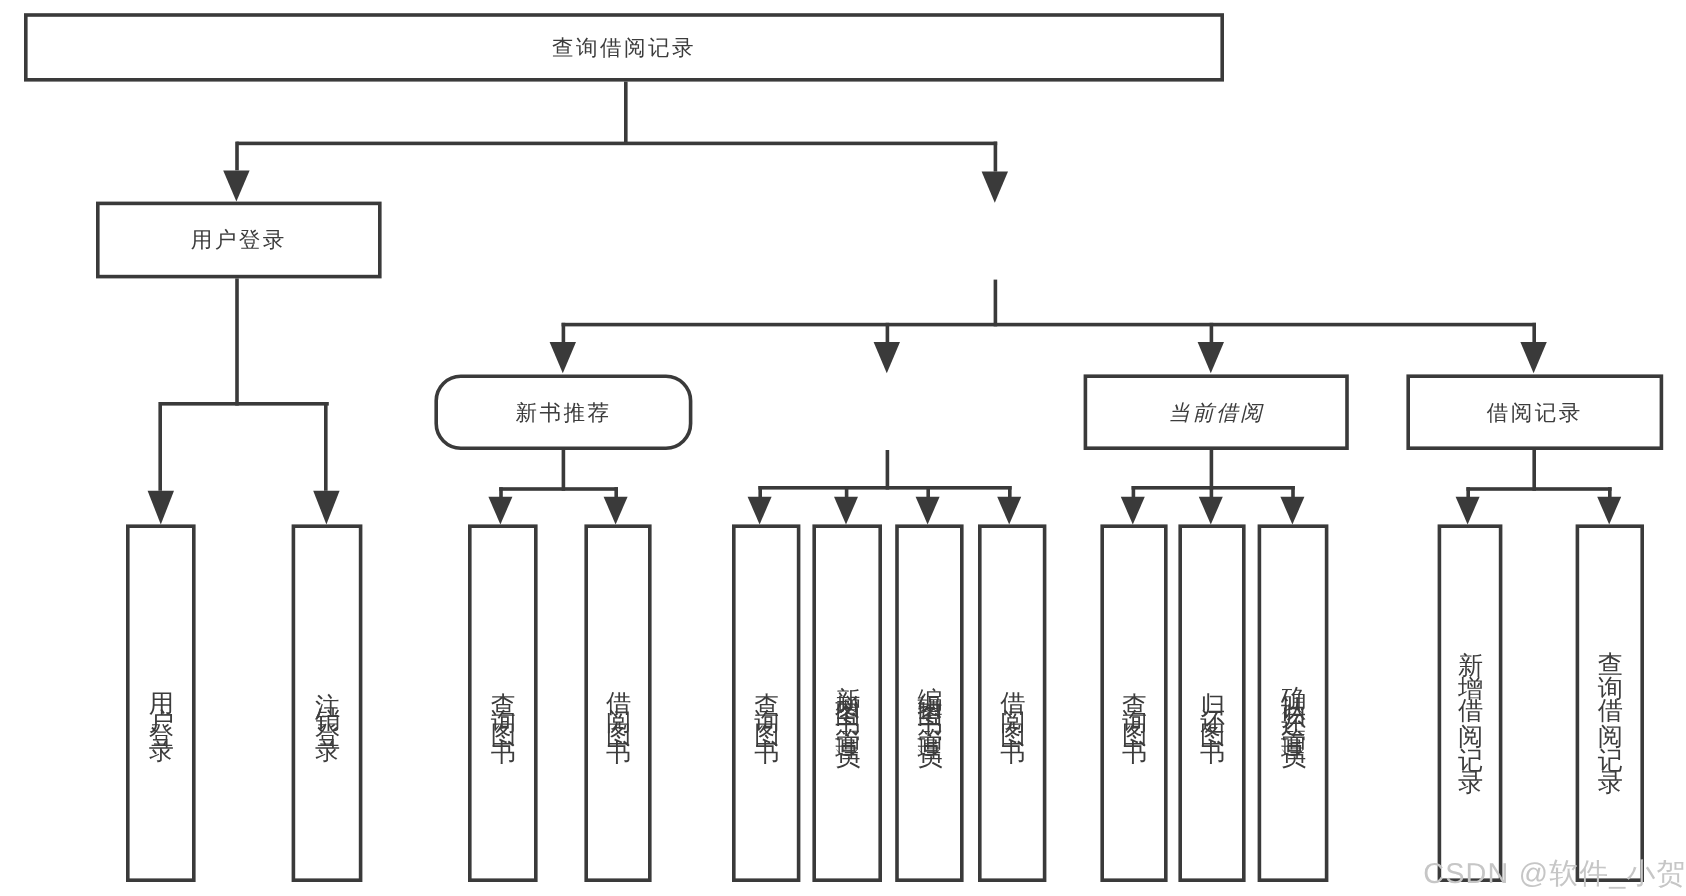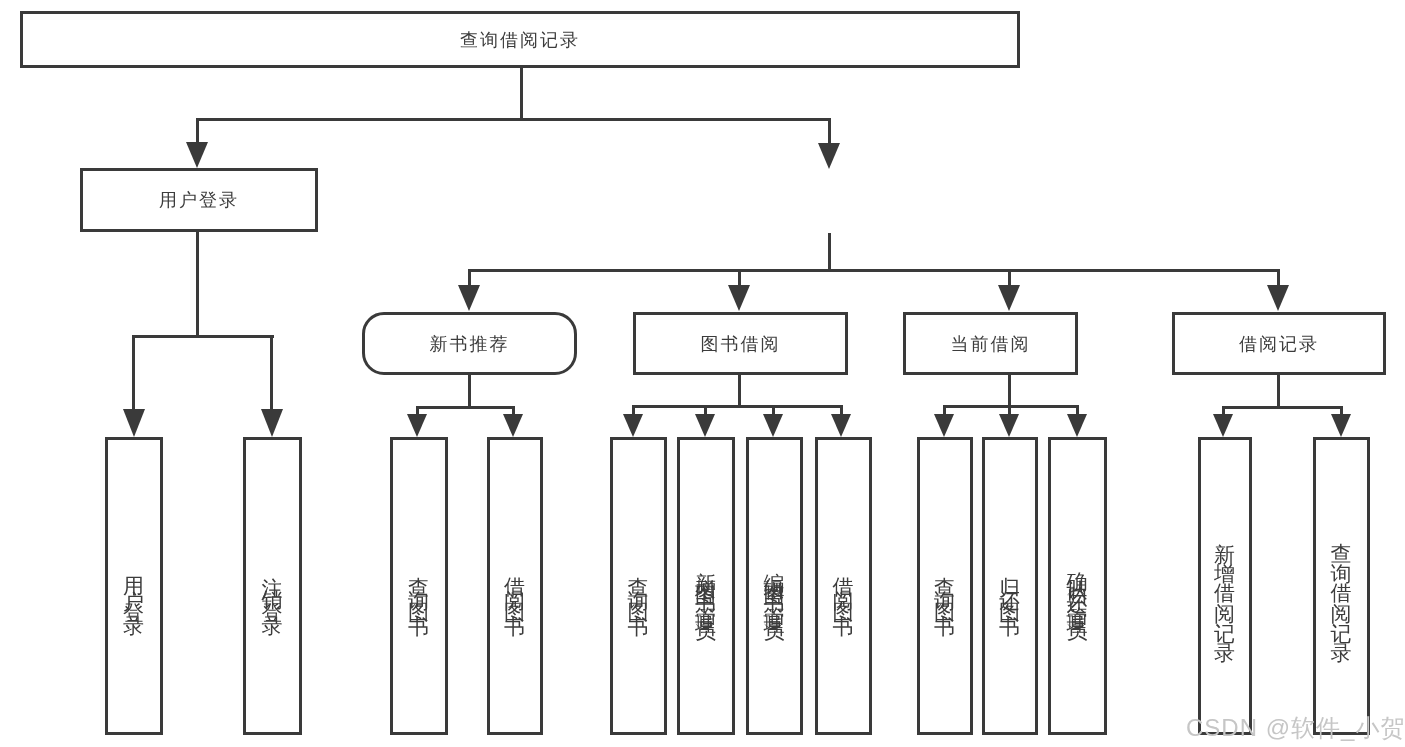--- a/index.html
+++ b/index.html
@@ -71,25 +71,22 @@
 
   <div class="box" style="left:80px;top:168px;width:238px;height:64px;">
     <span>用户登录</span>
   </div>
 
 
   <div class="box" style="left:362px;top:312px;width:215px;height:63px;border-radius:22px;">
     <span>新书推荐</span>
   </div>
 
-  <div class="box" style="left:633px;top:312px;width:215px;height:63px;">
-    <span>图书借阅</span>
-  </div>
 
-  <div class="box" style="left:903px;top:312px;width:175px;height:63px;">
+  <div class="box" style="left:903px;top:312px;width:221px;height:63px;font-style:italic;">
     <span>当前借阅</span>
   </div>
 
   <div class="box" style="left:1172px;top:312px;width:214px;height:63px;">
     <span>借阅记录</span>
   </div>
 
   <div class="vbox" style="left:105px;top:437px;width:58px;height:298px;">
     <span class="vlabel ls-a">用户登录</span>
   </div>

